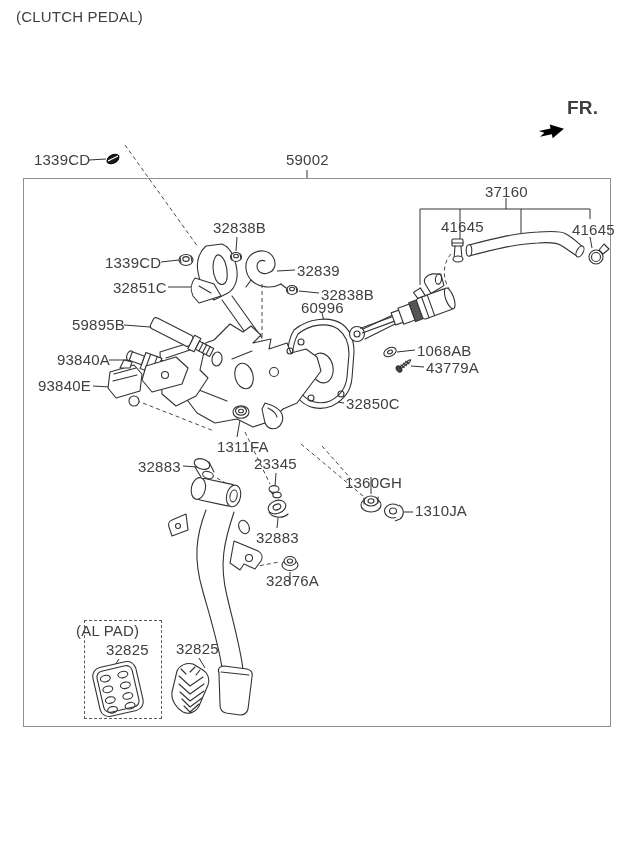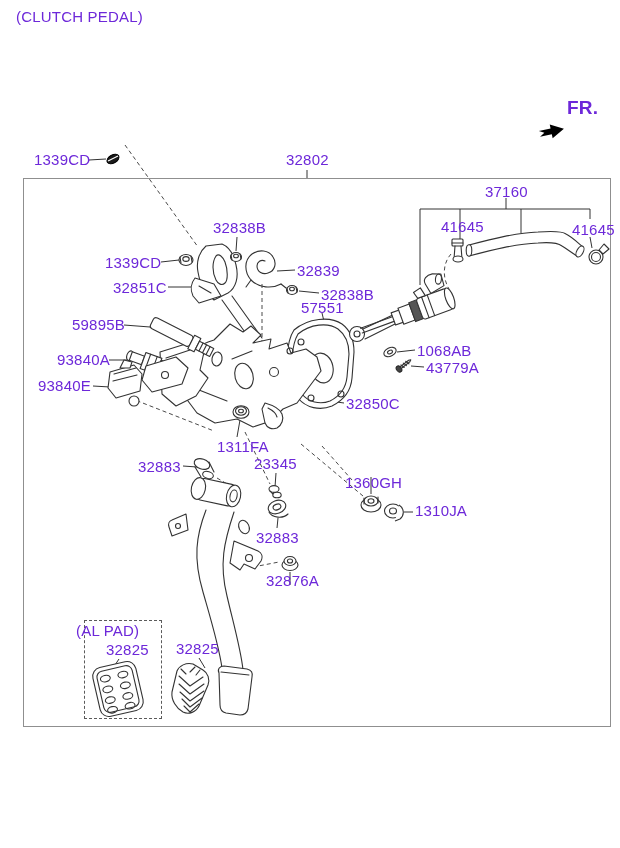--- a/index.html
+++ b/index.html
@@ -1,18 +1,18 @@
 <!DOCTYPE html>
 <html><head>
 <meta charset="utf-8">
 <style>
   html,body{margin:0;padding:0;background:#fff;}
   .stage{position:relative;width:620px;height:848px;background:#fff;overflow:hidden;
          font-family:"Liberation Sans",sans-serif;color:#111;}
-  .lbl{position:absolute;font-size:15px;line-height:17px;color:#6d28d9;white-space:nowrap;
+  .lbl{position:absolute;font-size:15px;line-height:17px;color:#404040;white-space:nowrap;
        letter-spacing:0.2px;}
   .title{font-size:15px;}
   .fr{font-size:19px;font-weight:600;text-align:right;}
   .frame{position:absolute;left:23px;top:178px;width:588px;height:549px;
          border:1.5px solid #8f8f8f;box-sizing:border-box;}
   .alpad-box{position:absolute;left:84px;top:620px;width:78px;height:99px;
          border:1.4px dashed #5a5a5a;box-sizing:border-box;}
   svg{position:absolute;left:0;top:0;}
   .art{stroke:#333;stroke-width:1.1;fill:none;stroke-linecap:round;stroke-linejoin:round;}
   .artw{stroke:#333;stroke-width:1.1;fill:#fff;stroke-linejoin:round;}
@@ -278,30 +278,30 @@
     </g>
   </svg>
 
   <div class="frame"></div>
   <div class="alpad-box"></div>
 
   <div class="lbl title" style="left:16px;top:8px">(CLUTCH PEDAL)</div>
   <div class="lbl fr" style="left:567px;top:99px">FR.</div>
 
   <div class="lbl" style="left:34px;top:151px">1339CD</div>
-  <div class="lbl" style="left:286px;top:151px">32802</div>
+  <div class="lbl" style="left:286px;top:151px">59002</div>
   <div class="lbl" style="left:485px;top:183px">37160</div>
   <div class="lbl" style="left:441px;top:218px">41645</div>
   <div class="lbl" style="left:572px;top:221px">41645</div>
   <div class="lbl" style="left:213px;top:219px">32838B</div>
   <div class="lbl" style="left:105px;top:254px">1339CD</div>
   <div class="lbl" style="left:113px;top:279px">32851C</div>
   <div class="lbl" style="left:297px;top:262px">32839</div>
   <div class="lbl" style="left:321px;top:286px">32838B</div>
-  <div class="lbl" style="left:301px;top:299px">57551</div>
+  <div class="lbl" style="left:301px;top:299px">60996</div>
   <div class="lbl" style="left:72px;top:316px">59895B</div>
   <div class="lbl" style="left:57px;top:351px">93840A</div>
   <div class="lbl" style="left:38px;top:377px">93840E</div>
   <div class="lbl" style="left:417px;top:342px">1068AB</div>
   <div class="lbl" style="left:426px;top:359px">43779A</div>
   <div class="lbl" style="left:346px;top:395px">32850C</div>
   <div class="lbl" style="left:217px;top:438px">1311FA</div>
   <div class="lbl" style="left:138px;top:458px">32883</div>
   <div class="lbl" style="left:254px;top:455px">23345</div>
   <div class="lbl" style="left:345px;top:474px">1360GH</div>

